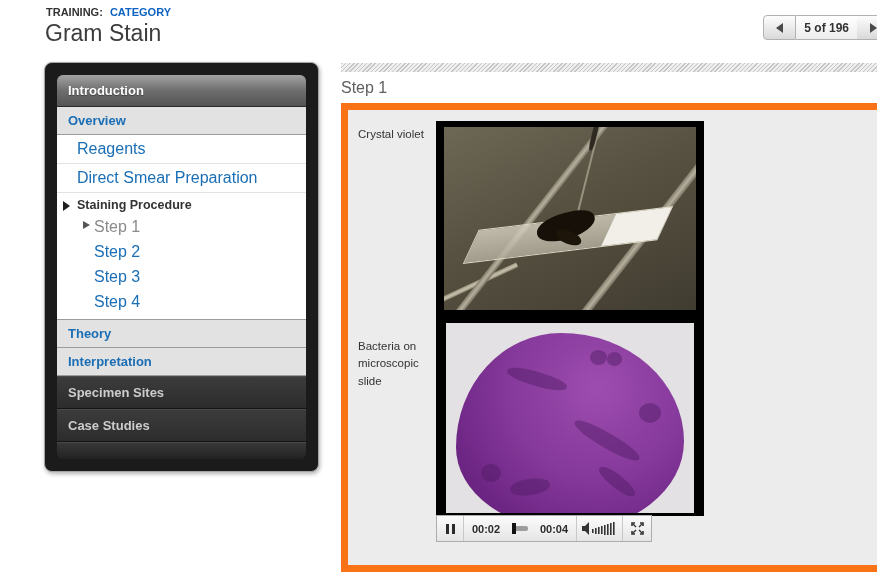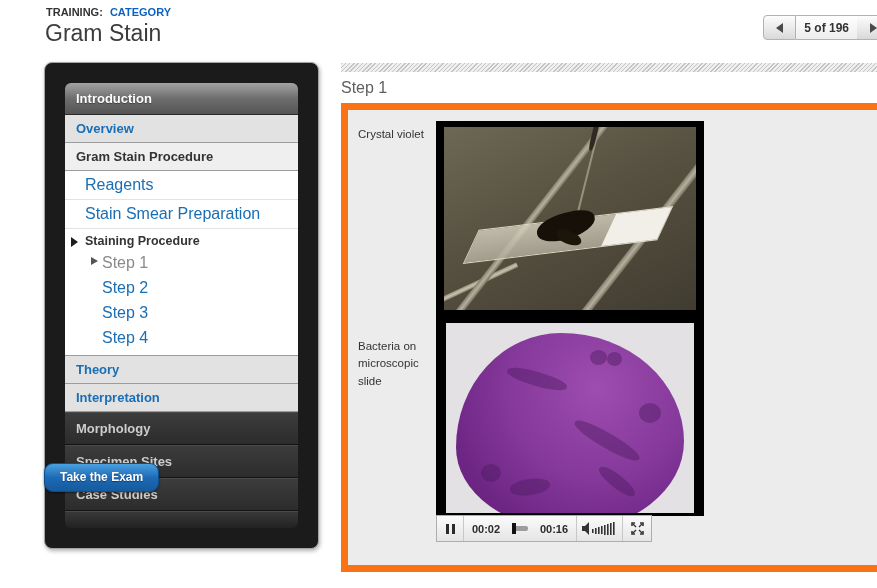--- a/index.html
+++ b/index.html
@@ -21,21 +21,21 @@
   .pager-label { min-width:58px; padding:0 8px; background:linear-gradient(#ffffff,#ededed);
                  border-top:1px solid #b2b2b2; border-bottom:1px solid #b2b2b2;
                  display:flex; align-items:center; justify-content:center;
                  font-size:12px; font-weight:bold; color:#333; }
   .tri-left  { width:0; height:0; border-top:5px solid transparent; border-bottom:5px solid transparent; border-right:7px solid #4a4a4a; }
   .tri-right { width:0; height:0; border-top:5px solid transparent; border-bottom:5px solid transparent; border-left:7px solid #4a4a4a; }
 
   
   .sidebar { position:absolute; left:8px; top:62px; width:275px; background:#1b1b1b;
              border:1px solid #a5a5a5; border-radius:8px; box-shadow:1px 2px 4px rgba(0,0,0,.3);
-             padding:20px; overflow:hidden; }
+             padding:12px; overflow:hidden; }
   .nav-row { position:relative; font-size:16px; cursor:pointer; }
   .row-header-top { background:linear-gradient(#a3a3a3,#6e6e6e 50%,#545454); color:#fff; font-weight:bold;
                     font-size:13px; padding:8px 11px; border-radius:6px 6px 0 0; border-bottom:1px solid #2a2a2a;
                     text-shadow:0 1px 1px rgba(0,0,0,.4); }
   .row-light-link { background:#e2e2e2; color:#1a6eb5; font-weight:bold; font-size:13px;
                     padding:6px 11px; border-bottom:1px solid #9c9c9c; }
   .row-section { background:#efefef; color:#333; font-weight:bold; font-size:13px;
                  padding:6px 11px; border-bottom:1px solid #9c9c9c; }
   .row-sub { background:#fff; color:#1a6eb5; padding:5px 10px 5px 20px; border-bottom:1px solid #e2e2e2; }
   .row-active-section { background:#fff; color:#333; font-weight:bold; font-size:12.5px;
@@ -138,43 +138,40 @@
     </div>
     <div class="pager-label">5 of 196</div>
     <div class="pager-btn next">
       <span class="tri-right"></span>
     </div>
   </div>
 
   <div class="sidebar">
     <div class="nav-row row-header-top">Introduction</div>
     <div class="nav-row row-light-link">Overview</div>
-    <div class="nav-row row-section">Gram Stain Procedure</div>
     <div class="nav-row row-sub">Reagents</div>
-    <div class="nav-row row-sub">Stain Smear Preparation</div>
+    <div class="nav-row row-sub">Direct Smear Preparation</div>
     <div class="nav-row row-active-section">
       <span class="marker"></span>
       <span>Staining Procedure</span>
     </div>
     <div class="nav-row row-step active">
       <span class="marker"></span>
       <span>Step 1</span>
     </div>
     <div class="nav-row row-step">Step 2</div>
     <div class="nav-row row-step">Step 3</div>
     <div class="nav-row row-step last">Step 4</div>
     <div class="nav-row row-light-link">Theory</div>
     <div class="nav-row row-light-link">Interpretation</div>
-    <div class="nav-row row-dark">Morphology</div>
     <div class="nav-row row-dark">Specimen Sites</div>
     <div class="nav-row row-dark">Case Studies</div>
     <div class="sidebar-footer"></div>
   </div>
 
-  <button class="exam-btn">Take the Exam</button>
 
   <div class="divider-hatch"></div>
   <div class="step-heading">Step 1</div>
 
   <div class="content-box">
 
     <div class="media-label label-1">Crystal violet</div>
 
     <div class="video1">
       <div class="scene1">
@@ -216,21 +213,21 @@
           </span>
       </div>
       <div class="ctl ctl-time">00:02</div>
       <div class="ctl ctl-progress">
         <div class="track">
           <div class="fill" style="width: 11%;">
             <div class="handle"></div>
           </div>
         </div>
       </div>
-      <div class="ctl ctl-time">00:16</div>
+      <div class="ctl ctl-time">00:04</div>
       <div class="ctl ctl-vol">
         <svg width="36" height="15" viewBox="0 0 36 15">
           <polygon points="0,5 3,5 7,1 7,14 3,10 0,10" fill="#333"></polygon>
           <rect x="10" y="8" width="1.6" height="4" fill="#333"></rect>
           <rect x="13" y="7" width="1.6" height="6" fill="#333"></rect>
           <rect x="16" y="6" width="1.6" height="7" fill="#333"></rect>
           <rect x="19" y="5" width="1.6" height="8" fill="#333"></rect>
           <rect x="22" y="4" width="1.6" height="10" fill="#333"></rect>
           <rect x="25" y="3" width="1.6" height="11" fill="#333"></rect>
           <rect x="28" y="2" width="1.6" height="12" fill="#333"></rect>

